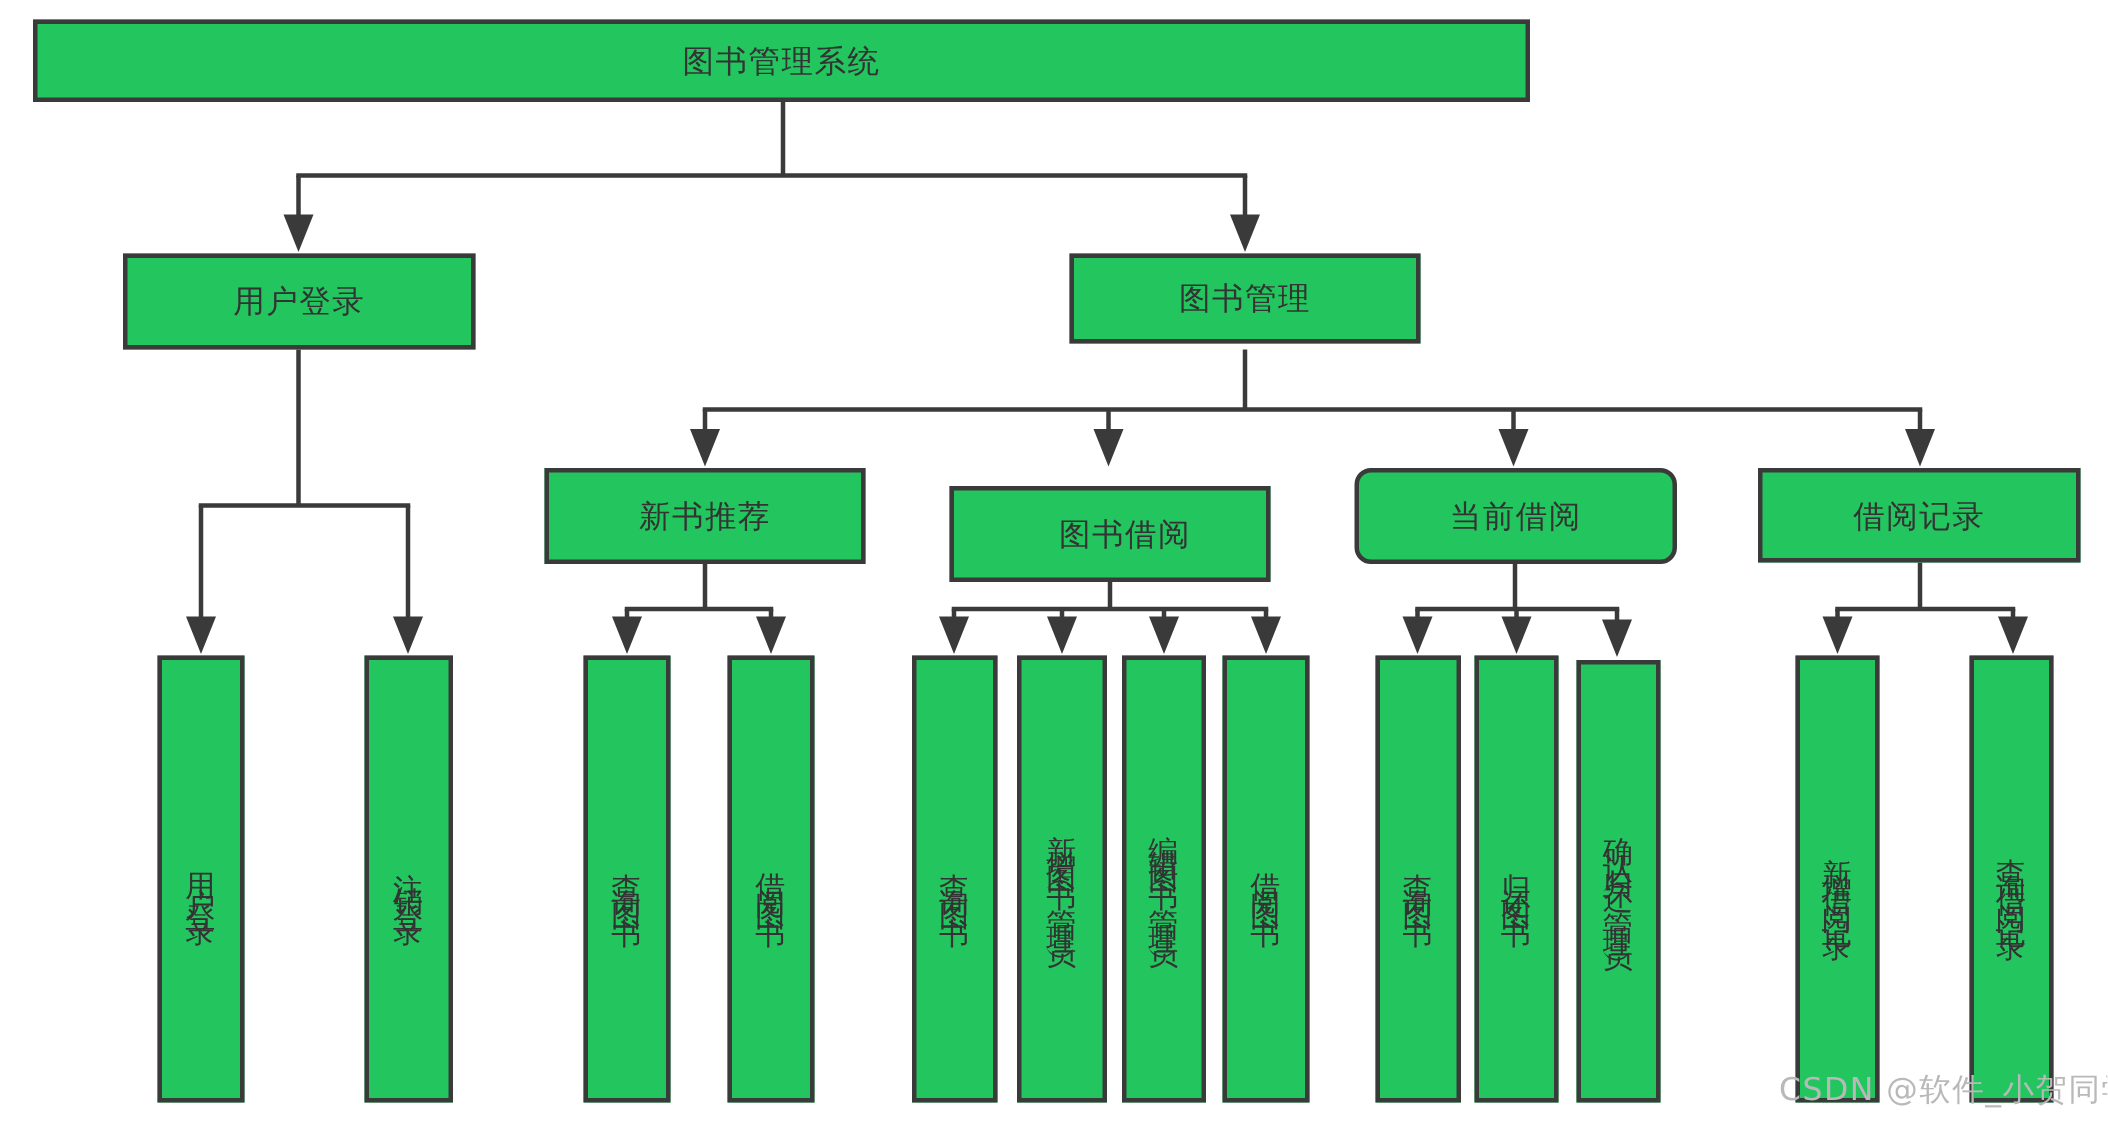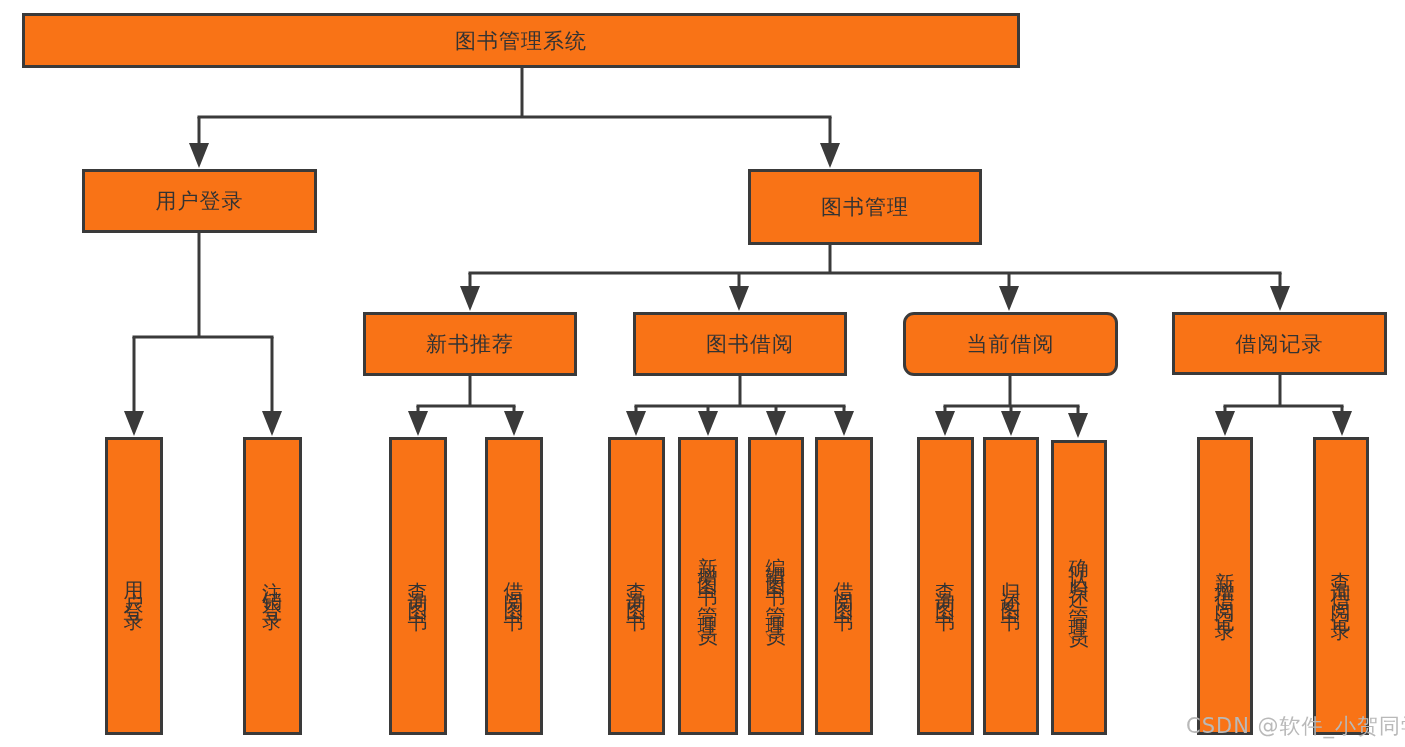--- a/index.html
+++ b/index.html
@@ -13,21 +13,21 @@
   }
   #wires {
     position: absolute;
     left: 0; top: 0;
     width: 1405px; height: 747px;
   }
   .node {
     position: absolute;
     box-sizing: border-box;
     border: 3px solid #3a3a3a;
-    background: #f97316;
+    background: #22c55e;
     display: flex;
     align-items: center;
     justify-content: center;
     color: #333333;
     font-size: 21px;
     letter-spacing: 1px;
     white-space: nowrap;
   }
   .leaf {
     font-size: 20px;
@@ -114,24 +114,24 @@
       <polygon points="1001,411 1021,411 1011,436"></polygon>
       <polygon points="1068,413 1088,413 1078,438"></polygon>
       <polygon points="1215,411 1235,411 1225,436"></polygon>
       <polygon points="1332,411 1352,411 1342,436"></polygon>
     </g>
   </svg>
 
   <div class="node" style="left:22px; top:13px; width:998px; height:55px;">图书管理系统</div>
 
   <div class="node" style="left:82px; top:169px; width:235px; height:64px;">用户登录</div>
-  <div class="node" style="left:748px; top:169px; width:234px; height:76px;">图书管理</div>
+  <div class="node" style="left:713px; top:169px; width:234px; height:60px;">图书管理</div>
 
   <div class="node" style="left:363px; top:312px; width:214px; height:64px;text-align:right;">新书推荐</div>
-  <div class="node" style="left:633px; top:312px; width:214px; height:64px;padding-left:20px;">图书借阅</div>
+  <div class="node" style="left:633px; top:324px; width:214px; height:64px;padding-left:20px;">图书借阅</div>
   <div class="node" style="left:903px; top:312px; width:215px; height:64px;border-radius:11px;">当前借阅</div>
   <div class="node" style="left:1172px; top:312px; width:215px; height:63px;">借阅记录</div>
 
   <div class="node leaf" style="left:105px; top:437px; width:58px; height:298px;">用户登录</div>
   <div class="node leaf" style="left:243px; top:437px; width:59px; height:298px;">注销登录</div>
 
   <div class="node leaf" style="left:389px; top:437px; width:58px; height:298px;">查询图书</div>
   <div class="node leaf" style="left:485px; top:437px; width:58px; height:298px;">借阅图书</div>
 
   <div class="node leaf" style="left:608px; top:437px; width:57px; height:298px;">查询图书</div>

